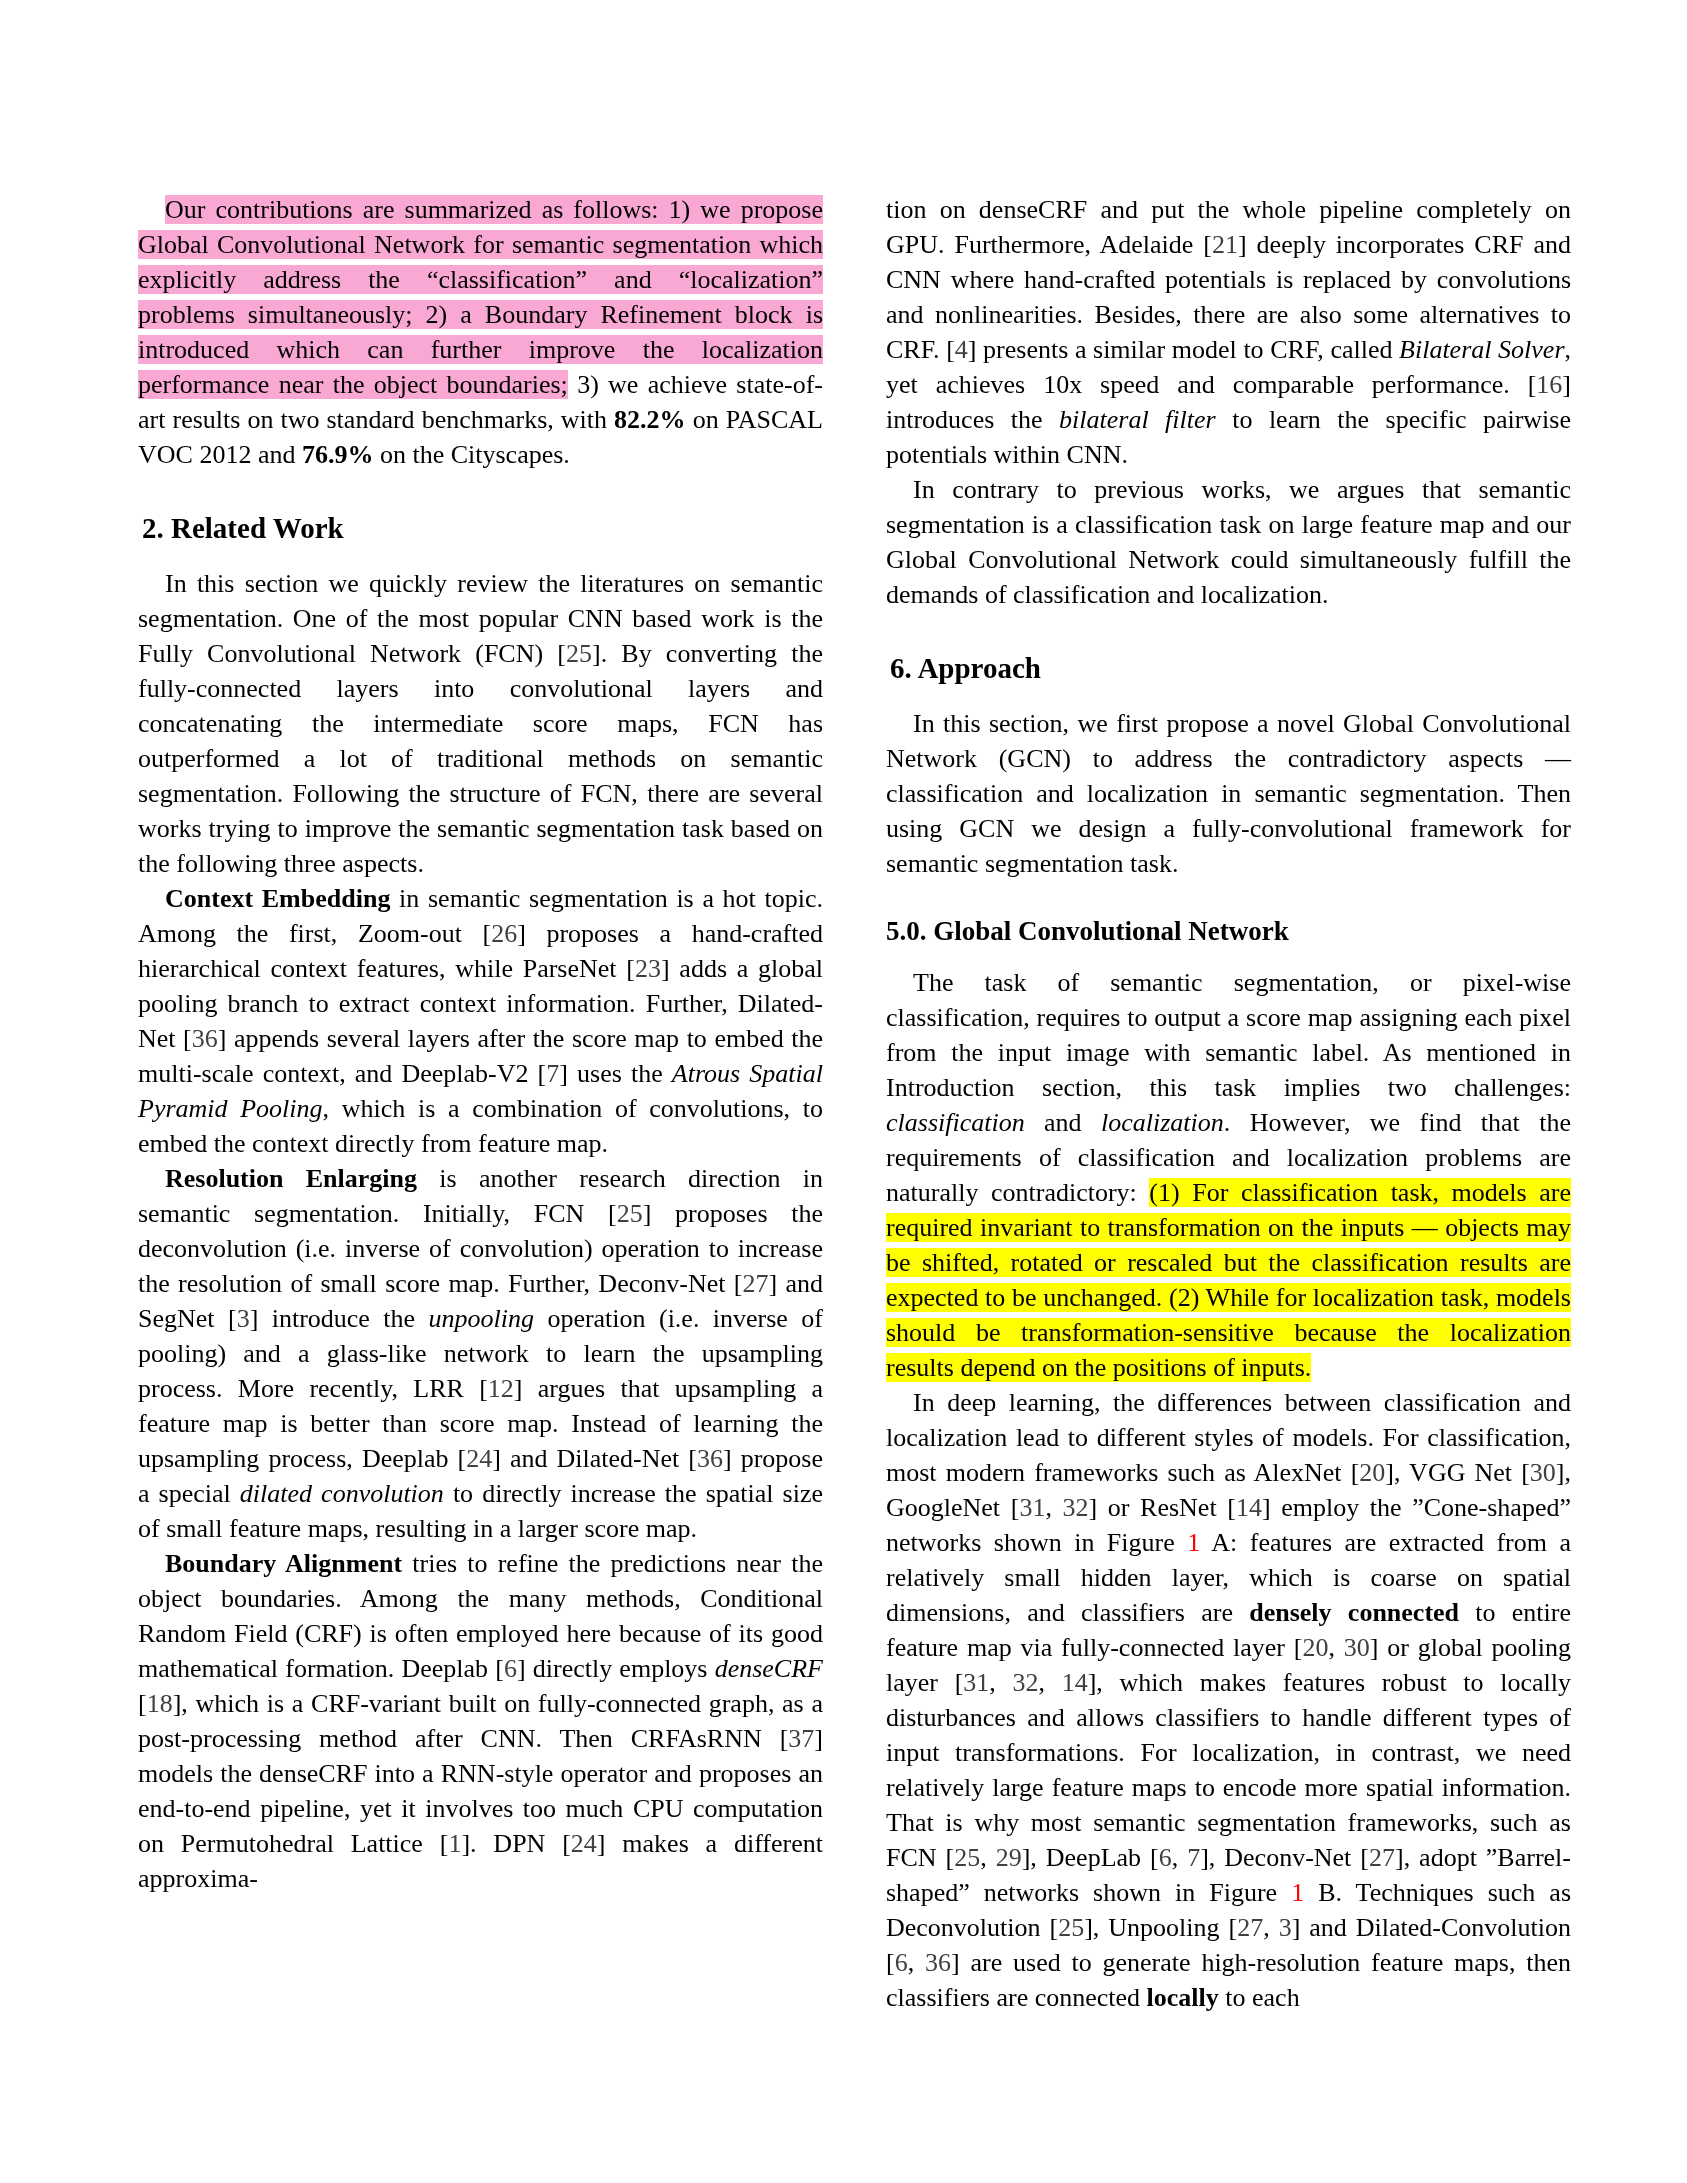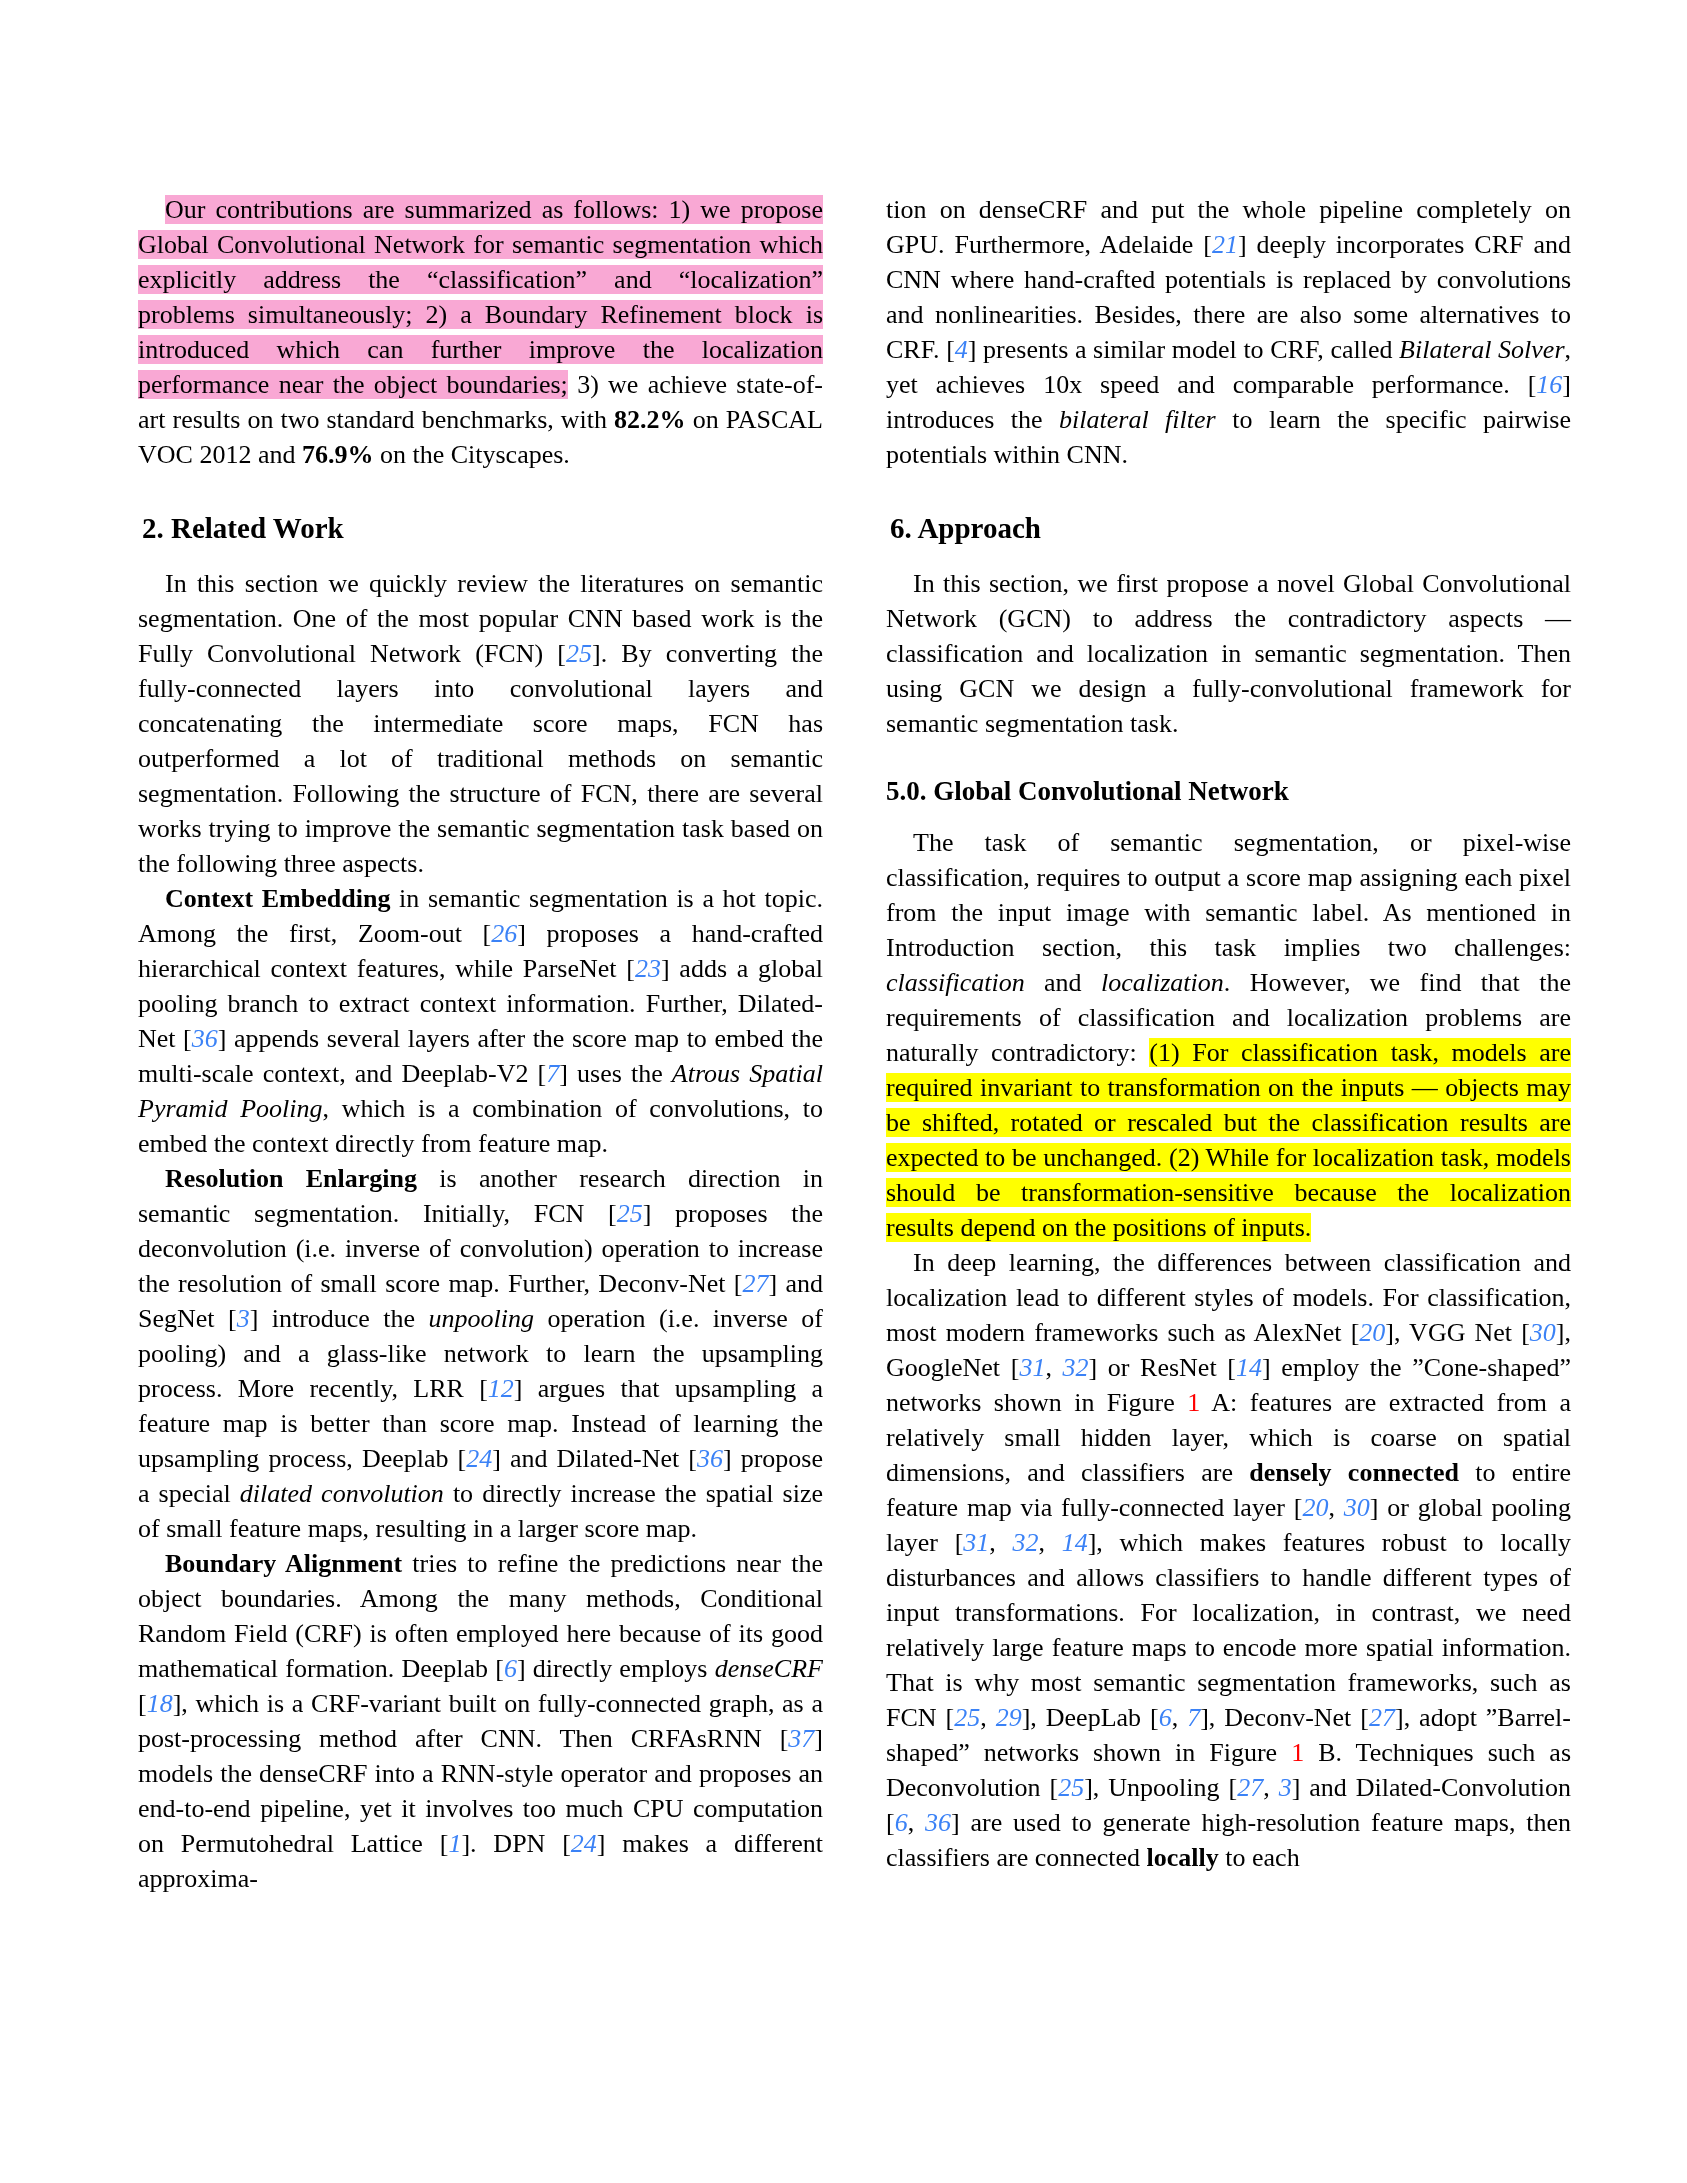--- a/index.html
+++ b/index.html
@@ -54,22 +54,21 @@
     text-align: left;
   }
   h3.subsection {
     margin: 33px 0 17px 0;
     font-size: 27px;
     line-height: 34px;
     font-weight: bold;
     text-align: left;
   }
   .cite {
-    color: #3b82f6;
-    font-style: italic;
+    color: #404040;
   }
   .figref {
     color: #ff0000;
   }
   .hl-green {
     background-color: #f9a8d4;
     box-decoration-break: clone;
     -webkit-box-decoration-break: clone;
   }
   .hl-yellow {
@@ -100,20 +99,21 @@
       <p class="indent"><b>Resolution Enlarging</b><span> is another research direction in semantic segmentation. Initially, FCN [</span><span class="cite">25</span><span>] proposes the deconvolution (i.e. inverse of convolution) operation to increase the resolution of small score map. Further, Deconv-Net [</span><span class="cite">27</span><span>] and SegNet [</span><span class="cite">3</span><span>] introduce the </span><i>unpooling</i><span> operation (i.e. inverse of pooling) and a glass-like network to learn the upsampling process. More recently, LRR [</span><span class="cite">12</span><span>] argues that upsampling a feature map is better than score map. Instead of learning the upsampling process, Deeplab [</span><span class="cite">24</span><span>] and Dilated-Net [</span><span class="cite">36</span><span>] propose a special </span><i>dilated convolution</i><span> to directly increase the spatial size of small feature maps, resulting in a larger score map.</span></p>
 
       <p class="indent"><b>Boundary Alignment</b><span> tries to refine the predictions near the object boundaries. Among the many methods, Conditional Random Field (CRF) is often employed here because of its good mathematical formation. Deeplab [</span><span class="cite">6</span><span>] directly employs </span><i>denseCRF</i><span> [</span><span class="cite">18</span><span>], which is a CRF-variant built on fully-connected graph, as a post-processing method after CNN. Then CRFAsRNN [</span><span class="cite">37</span><span>] models the denseCRF into a RNN-style operator and proposes an end-to-end pipeline, yet it involves too much CPU computation on Permutohedral Lattice [</span><span class="cite">1</span><span>]. DPN [</span><span class="cite">24</span><span>] makes a different approxima-</span></p>
 
     </div>
 
     <div class="col">
 
       <p class="noindent"><span>tion on denseCRF and put the whole pipeline completely on GPU. Furthermore, Adelaide [</span><span class="cite">21</span><span>] deeply incorporates CRF and CNN where hand-crafted potentials is replaced by convolutions and nonlinearities. Besides, there are also some alternatives to CRF. [</span><span class="cite">4</span><span>] presents a similar model to CRF, called </span><i>Bilateral Solver</i><span>, yet achieves 10x speed and comparable performance. [</span><span class="cite">16</span><span>] introduces the </span><i>bilateral filter</i><span> to learn the specific pairwise potentials within CNN.</span></p>
 
+      <p class="indent"><span>In contrary to previous works, we argues that semantic segmentation is a classification task on large feature map and our Global Convolutional Network could simultaneously fulfill the demands of classification and localization.</span></p>
 
       <h2 class="section">6. Approach</h2>
 
       <p class="indent"><span>In this section, we first propose a novel Global Convolutional Network (GCN) to address the contradictory aspects — classification and localization in semantic segmentation. Then using GCN we design a fully-convolutional framework for semantic segmentation task.</span></p>
 
       <h3 class="subsection">5.0. Global Convolutional Network</h3>
 
       <p class="indent"><span>The task of semantic segmentation, or pixel-wise classification, requires to output a score map assigning each pixel from the input image with semantic label. As mentioned in Introduction section, this task implies two challenges: </span><i>classification</i><span> and </span><i>localization</i><span>. However, we find that the requirements of classification and localization problems are naturally contradictory: </span><span class="hl-yellow">(1) For classification task, models are required invariant to transformation on the inputs — objects may be shifted, rotated or rescaled but the classification results are expected to be unchanged. (2) While for localization task, models should be transformation-sensitive because the localization results depend on the positions of inputs.</span></p>
 
       <p class="indent"><span>In deep learning, the differences between classification and localization lead to different styles of models. For classification, most modern frameworks such as AlexNet [</span><span class="cite">20</span><span>], VGG Net [</span><span class="cite">30</span><span>], GoogleNet [</span><span class="cite">31</span>, <span class="cite">32</span><span>] or ResNet [</span><span class="cite">14</span><span>] employ the ”Cone-shaped” networks shown in Figure </span><span class="figref">1</span><span> A: features are extracted from a relatively small hidden layer, which is coarse on spatial dimensions, and classifiers are </span><b>densely connected</b><span> to entire feature map via fully-connected layer [</span><span class="cite">20</span>, <span class="cite">30</span><span>] or global pooling layer [</span><span class="cite">31</span>, <span class="cite">32</span>, <span class="cite">14</span><span>], which makes features robust to locally disturbances and allows classifiers to handle different types of input transformations. For localization, in contrast, we need relatively large feature maps to encode more spatial information. That is why most semantic segmentation frameworks, such as FCN [</span><span class="cite">25</span>, <span class="cite">29</span><span>], DeepLab [</span><span class="cite">6</span>, <span class="cite">7</span><span>], Deconv-Net [</span><span class="cite">27</span><span>], adopt ”Barrel-shaped” networks shown in Figure </span><span class="figref">1</span><span> B. Techniques such as Deconvolution [</span><span class="cite">25</span><span>], Unpooling [</span><span class="cite">27</span>, <span class="cite">3</span><span>] and Dilated-Convolution [</span><span class="cite">6</span>, <span class="cite">36</span><span>] are used to generate high-resolution feature maps, then classifiers are connected </span><b>locally</b><span> to each</span></p>

